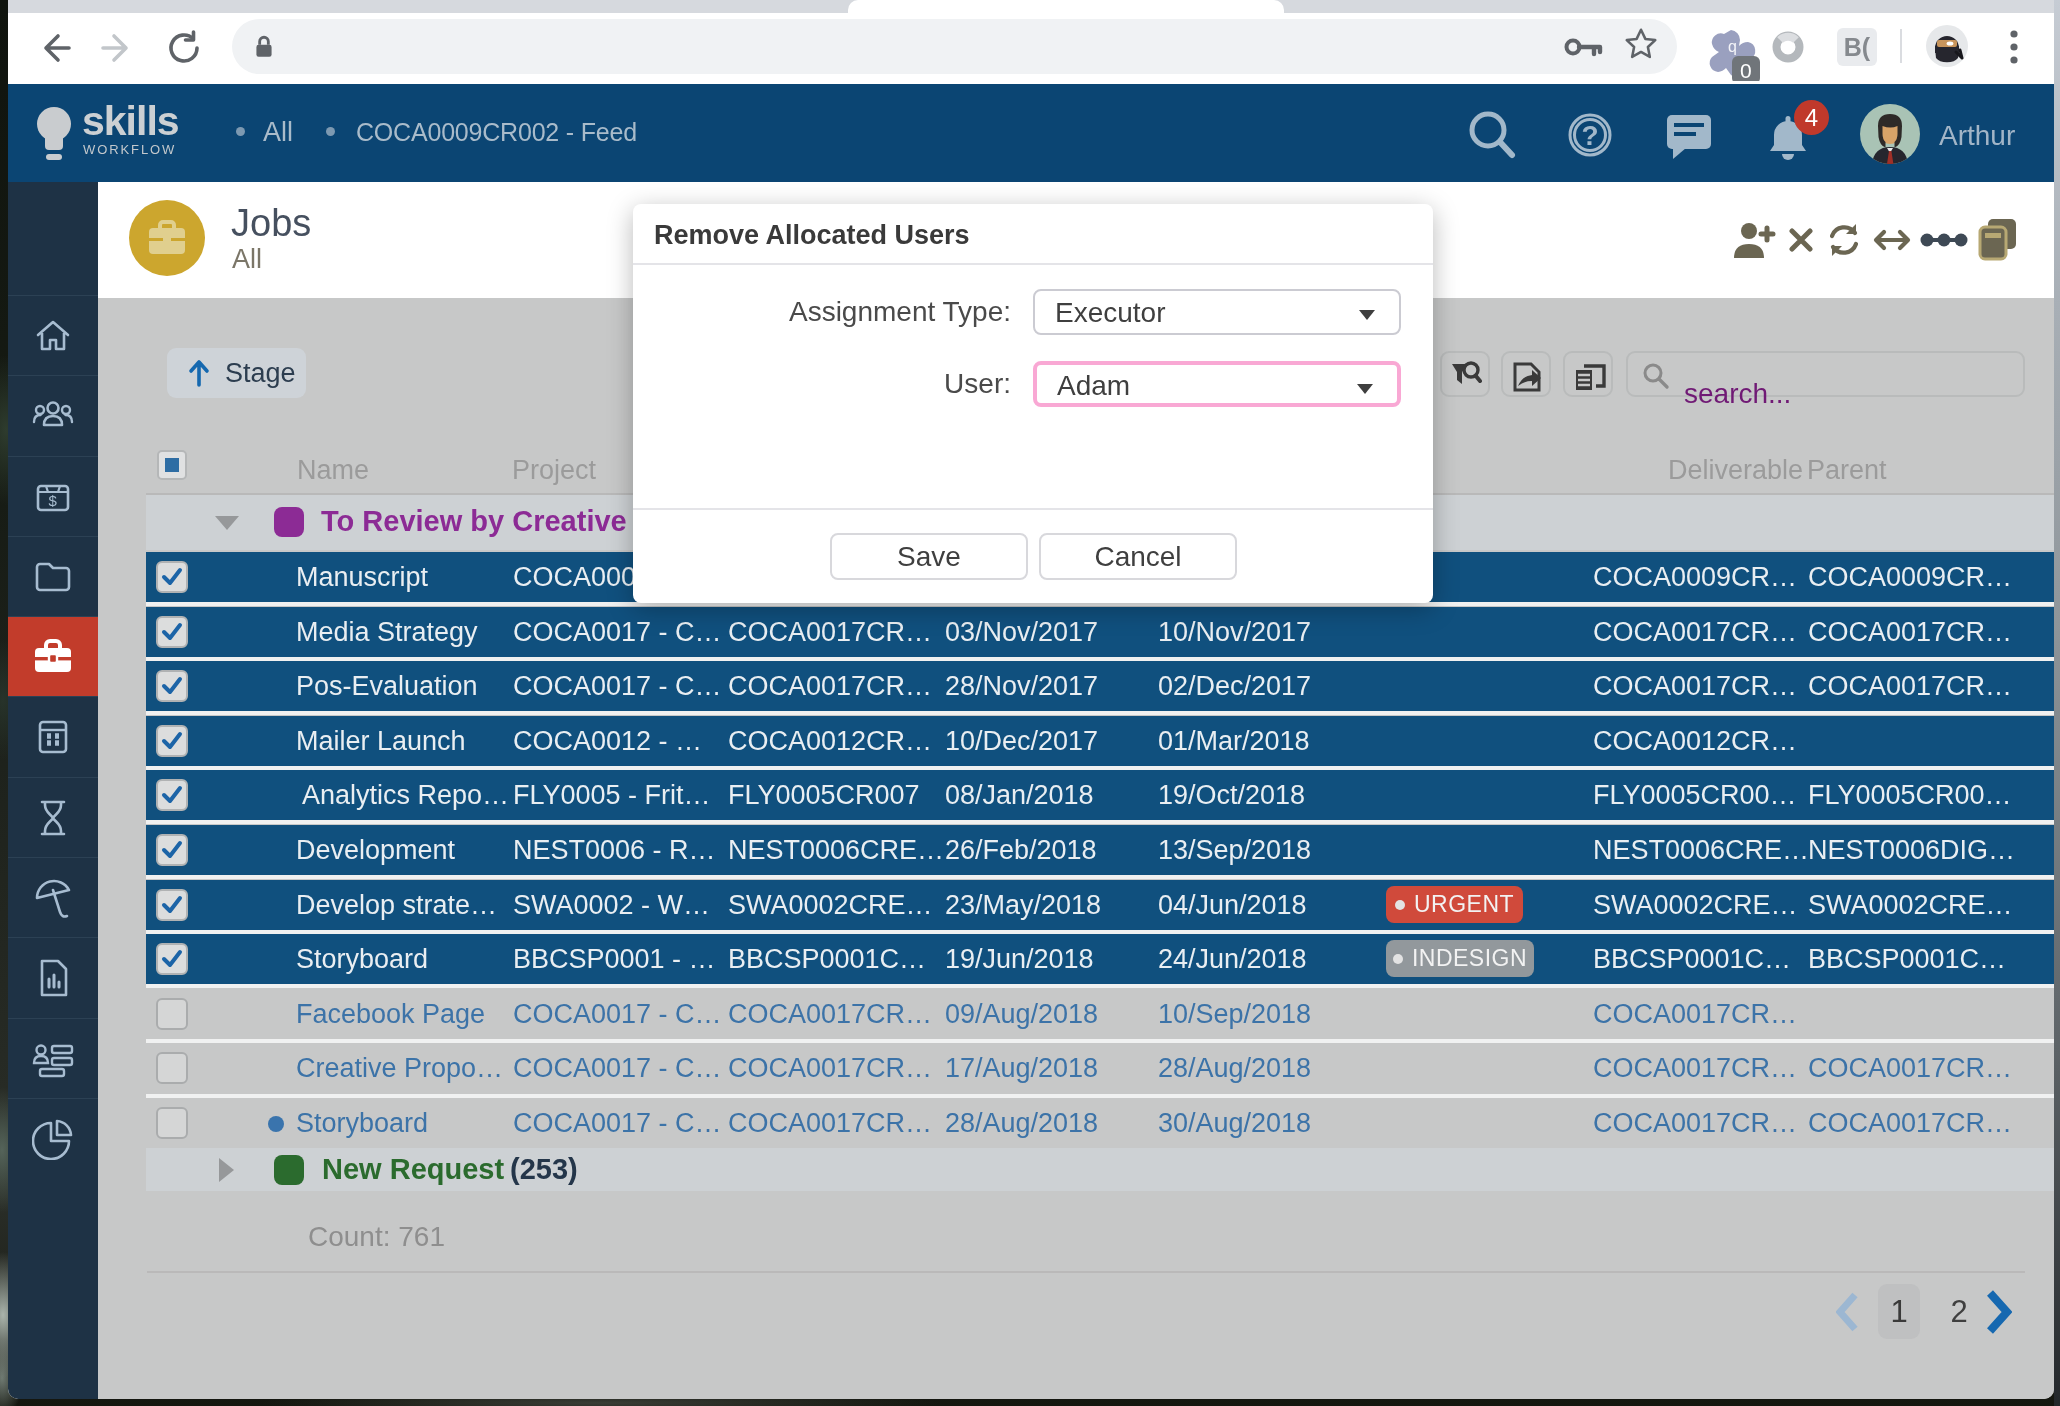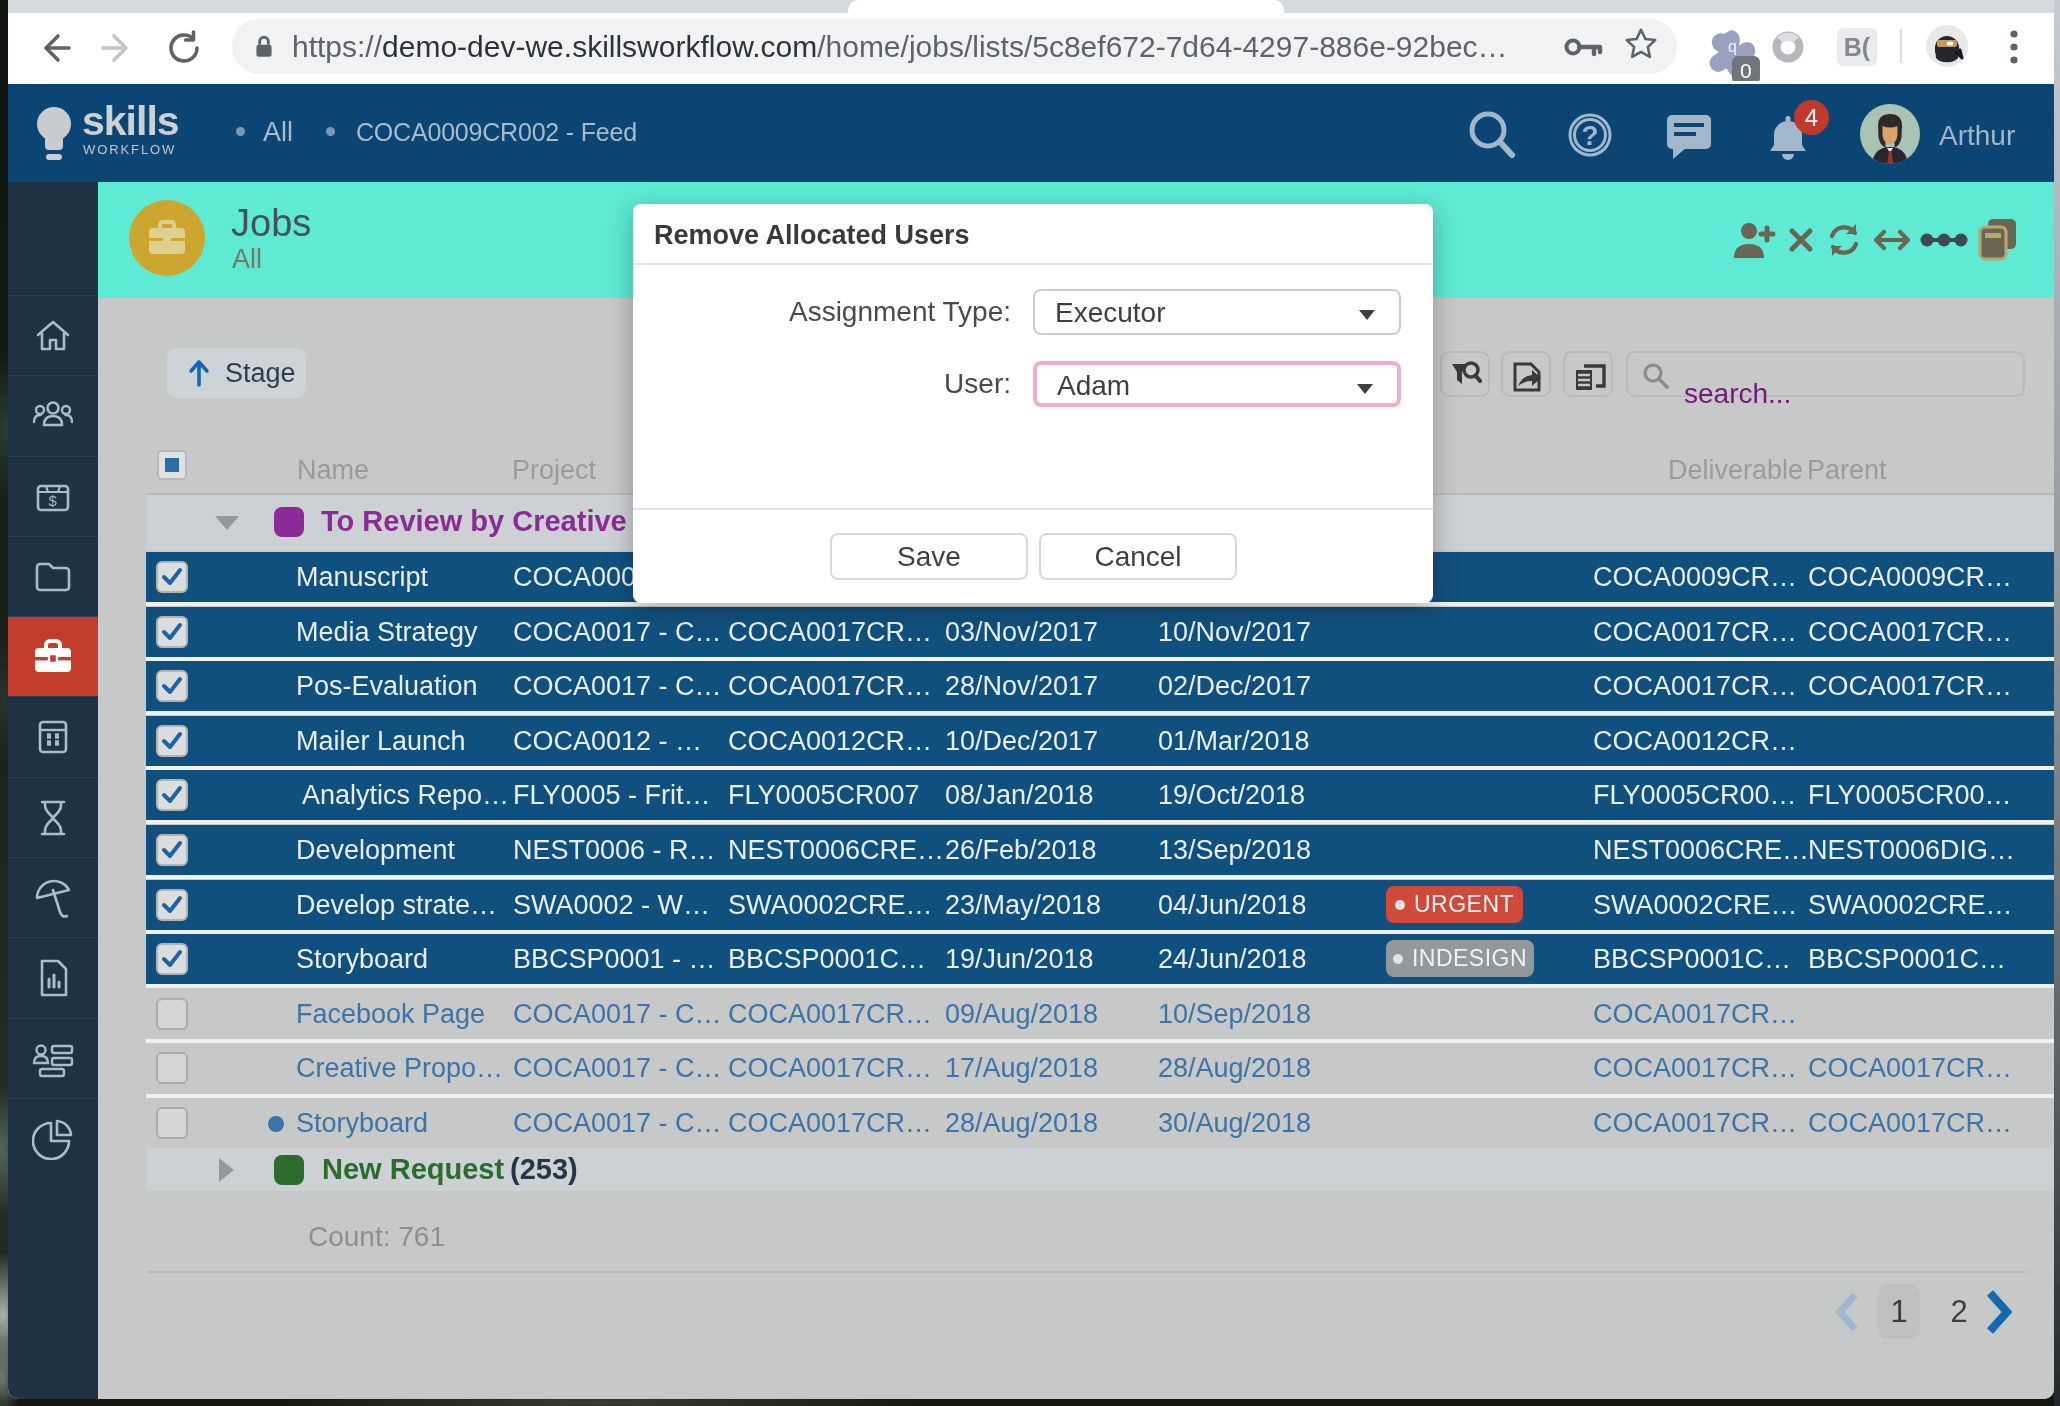--- a/index.html
+++ b/index.html
@@ -12,21 +12,21 @@
  radial-gradient(36px 80px at 3px 700px, #27332a 0%, rgba(39,51,42,0) 75%),
  radial-gradient(400px 14px at 600px 1403px, #3a3d36 0%, rgba(58,61,54,0) 85%),
  linear-gradient(180deg,#10140e 0%,#151a13 30%,#20241e 60%,#2a2e28 85%,#14160f 100%);}
 .abs{position:absolute}
 .win{position:absolute;left:8px;top:0;width:2046px;height:1399px;background:#c7c8c8;overflow:hidden;border-radius:0 0 10px 10px}
 .tabstrip{position:absolute;left:0;top:0;width:100%;height:13px;background:#d6d9de}
 .tab{position:absolute;left:840px;top:0;width:436px;height:13px;background:#fff;border-radius:10px 10px 0 0}
 .toolbar{position:absolute;left:0;top:13px;width:100%;height:71px;background:#fff}
 .pill{position:absolute;left:224px;top:6px;width:1445px;height:55px;border-radius:28px;background:#f0f2f4}
 .appheader{position:absolute;left:0;top:84px;width:100%;height:118px;background:#0b4573}
-.goldbar{position:absolute;left:90px;top:182px;width:1956px;height:116px;background:#5eead4}
+.goldbar{position:absolute;left:90px;top:182px;width:1956px;height:116px;background:#ffffff}
 .sidebar{position:absolute;left:0px;top:182px;width:90px;height:1217px;background:#1e3245;border-radius:0 0 0 10px}
 .scell{position:absolute;left:0;width:100%;height:80px;border-top:1px solid #2c4154;display:flex;align-items:center;justify-content:center}
 svg{display:block}
 .row{position:absolute;left:48px;width:1910px;height:50px;background:#10507e;color:#e9eef2;font-size:27px}
 .rowu{position:absolute;left:48px;width:1910px;height:50px;color:#3c73a8;font-size:27px}
 .gap{position:absolute;left:48px;width:1910px;height:4px;background:#f0f1f1}
 .cell{position:absolute;top:0;height:50px;line-height:50px;white-space:nowrap}
 .cbx{position:absolute;left:10px;top:9px;width:32px;height:32px;border-radius:6px;background:#d5d6d6;border:2px solid #aaacad}
 .grprow{position:absolute;left:48px;width:1910px;background:#cdd1d4}
 .chip{position:absolute;top:6px;height:37px;border-radius:8px;color:#f2f2f2;font-size:23px;line-height:37px;letter-spacing:0.5px}
@@ -57,23 +57,20 @@
   <svg class="abs" style="left:158px;top:17px" width="36" height="36" viewBox="0 0 36 36">
     <path d="M31 18 A13 13 0 1 1 27.2 8.8" stroke="#5f6368" stroke-width="3.6" fill="none" stroke-linecap="round"></path>
     <path d="M27.5 2 L27.5 10 L19.5 10" stroke="#5f6368" stroke-width="3.6" fill="none" stroke-linecap="round" stroke-linejoin="round"></path>
   </svg>
   <div class="pill"></div>
 
   <svg class="abs" style="left:243px;top:21px" width="26" height="26" viewBox="0 0 24 24">
     <rect x="5" y="10" width="14" height="11" rx="2" fill="#5f6368"></rect>
     <path d="M8 10 V7 a4 4 0 0 1 8 0 V10" stroke="#5f6368" stroke-width="2.6" fill="none"></path>
   </svg>
-  <div class="abs" style="left:284px;top:17px;font-size:30px;color:#2f3337">
-    <span style="color:#5f6368">https://</span>demo-dev-we.skillsworkflow.com<span style="color:#5f6368">/home/jobs/lists/5c8ef672-7d64-4297-886e-92bec…</span>
-  </div>
 
   <svg class="abs" style="left:1556px;top:20px" width="40" height="28" viewBox="0 0 40 28">
    <circle cx="9" cy="14" r="6.5" fill="none" stroke="#5f6368" stroke-width="4"></circle>
    <path d="M15 14 H36 M30 14 V21 M36 14 V19" stroke="#5f6368" stroke-width="4.4" stroke-linecap="round"></path>
   </svg>
 
   <svg class="abs" style="left:1615px;top:13px" width="36" height="36" viewBox="0 0 24 24">
    <path d="M12 2.5 l2.9 6.1 6.6.8 -4.9 4.6 1.3 6.6 -5.9-3.3 -5.9 3.3 1.3-6.6 -4.9-4.6 6.6-.8z" fill="none" stroke="#5f6368" stroke-width="1.7" stroke-linejoin="round"></path>
   </svg>
 

